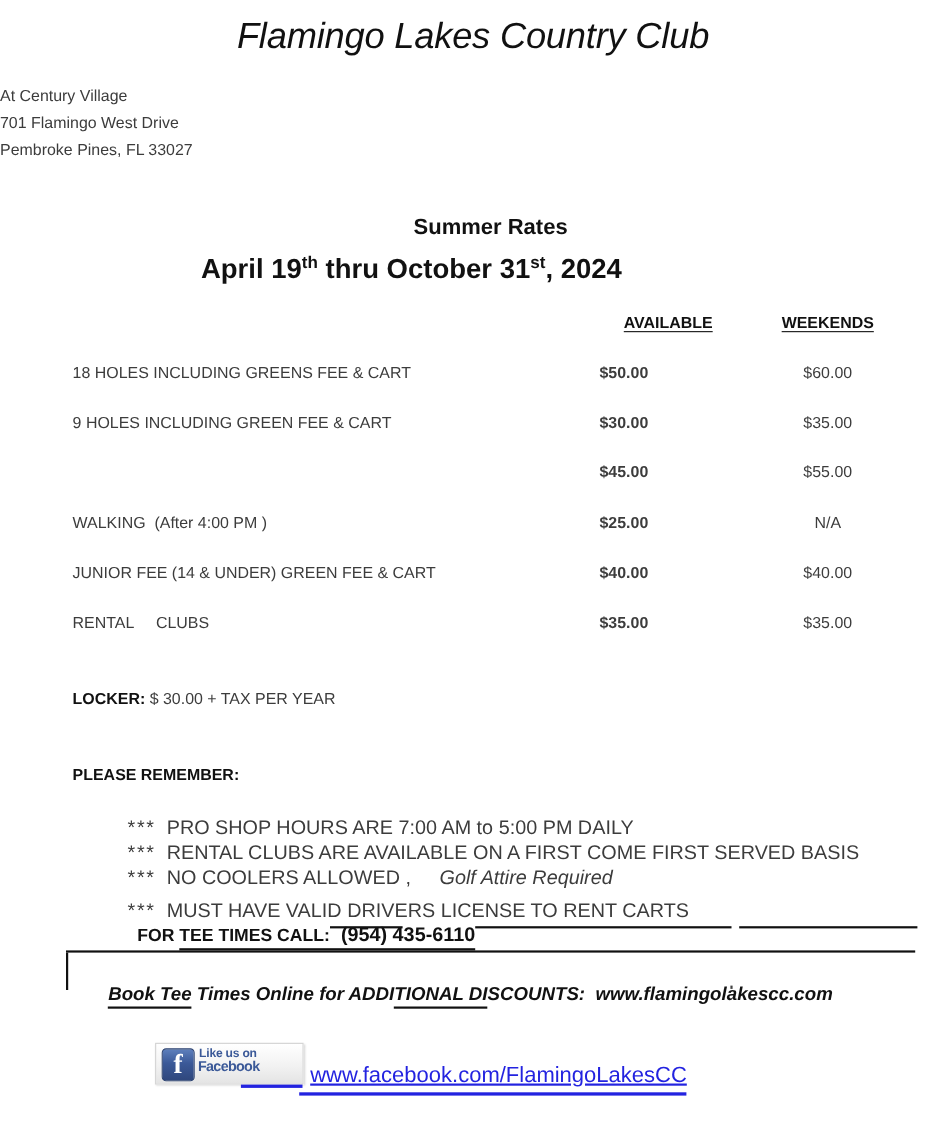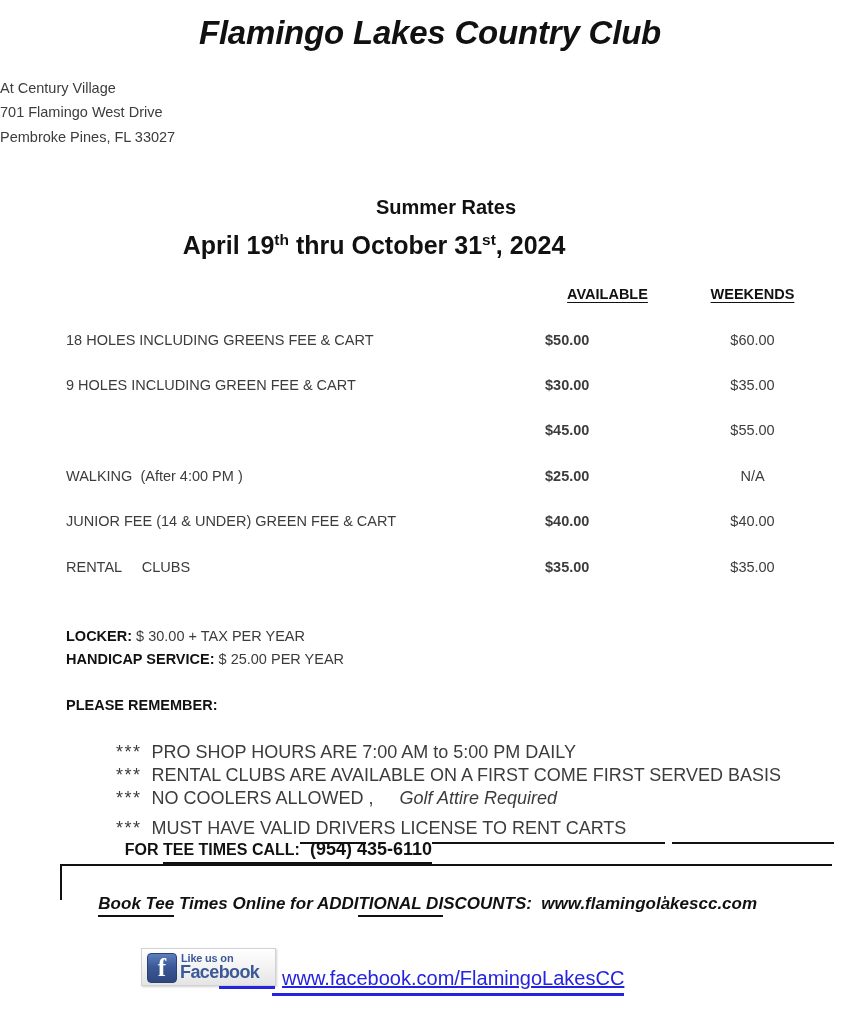--- a/index.html
+++ b/index.html
@@ -21,21 +21,21 @@
   }
 
   
   .club-title {
     position: absolute;
     top: 14px;
     left: 0;
     width: 860px;
     text-align: center;
     font-size: 33px;
-    font-weight: bold;
+    font-weight: normal;
     font-style: italic;
     color: #111111;
     letter-spacing: -0.2px;
   }
   .addr {
     position: absolute;
     left: 0;
     width: 860px;
     text-align: left;
     font-size: 14.5px;
@@ -255,21 +255,21 @@
     top: 3px;
     font-size: 11px;
     font-weight: bold;
     color: #3b5998;
     letter-spacing: -0.2px;
   }
   .fb-name {
     position: absolute;
     left: 38px;
     top: 13px;
-    font-size: 18px;
+    font-size: 13px;
     font-weight: bold;
     color: #3b5998;
     letter-spacing: -0.6px;
   }
   .fb-underline {
     position: absolute;
     left: 219px;
     top: 986px;
     width: 56px;
     height: 0;
@@ -331,23 +331,20 @@
   </div>
   <div class="rate-row" style="top:559px">
     <span class="rate-label">RENTAL     CLUBS</span>
     <span class="rate-wd">$35.00</span>
     <span class="rate-we">$35.00</span>
   </div>
 
   <div class="extra-line" style="top:628px">
     <b>LOCKER:</b><span> $ 30.00 + TAX PER YEAR</span>
   </div>
-  <div class="extra-line" style="top:651px">
-    <b>HANDICAP SERVICE:</b><span> $ 25.00 PER YEAR</span>
-  </div>
 
   <div class="remember-head">PLEASE REMEMBER:</div>
 
   <div class="bullet" style="top:721px">
     <span class="stars">***</span><span>  PRO SHOP HOURS ARE 7:00 AM to 5:00 PM DAILY</span>
   </div>
   <div class="bullet" style="top:744px">
     <span class="stars">***</span><span>  RENTAL CLUBS ARE AVAILABLE ON A FIRST COME FIRST SERVED BASIS</span>
   </div>
   <div class="bullet" style="top:767px">

